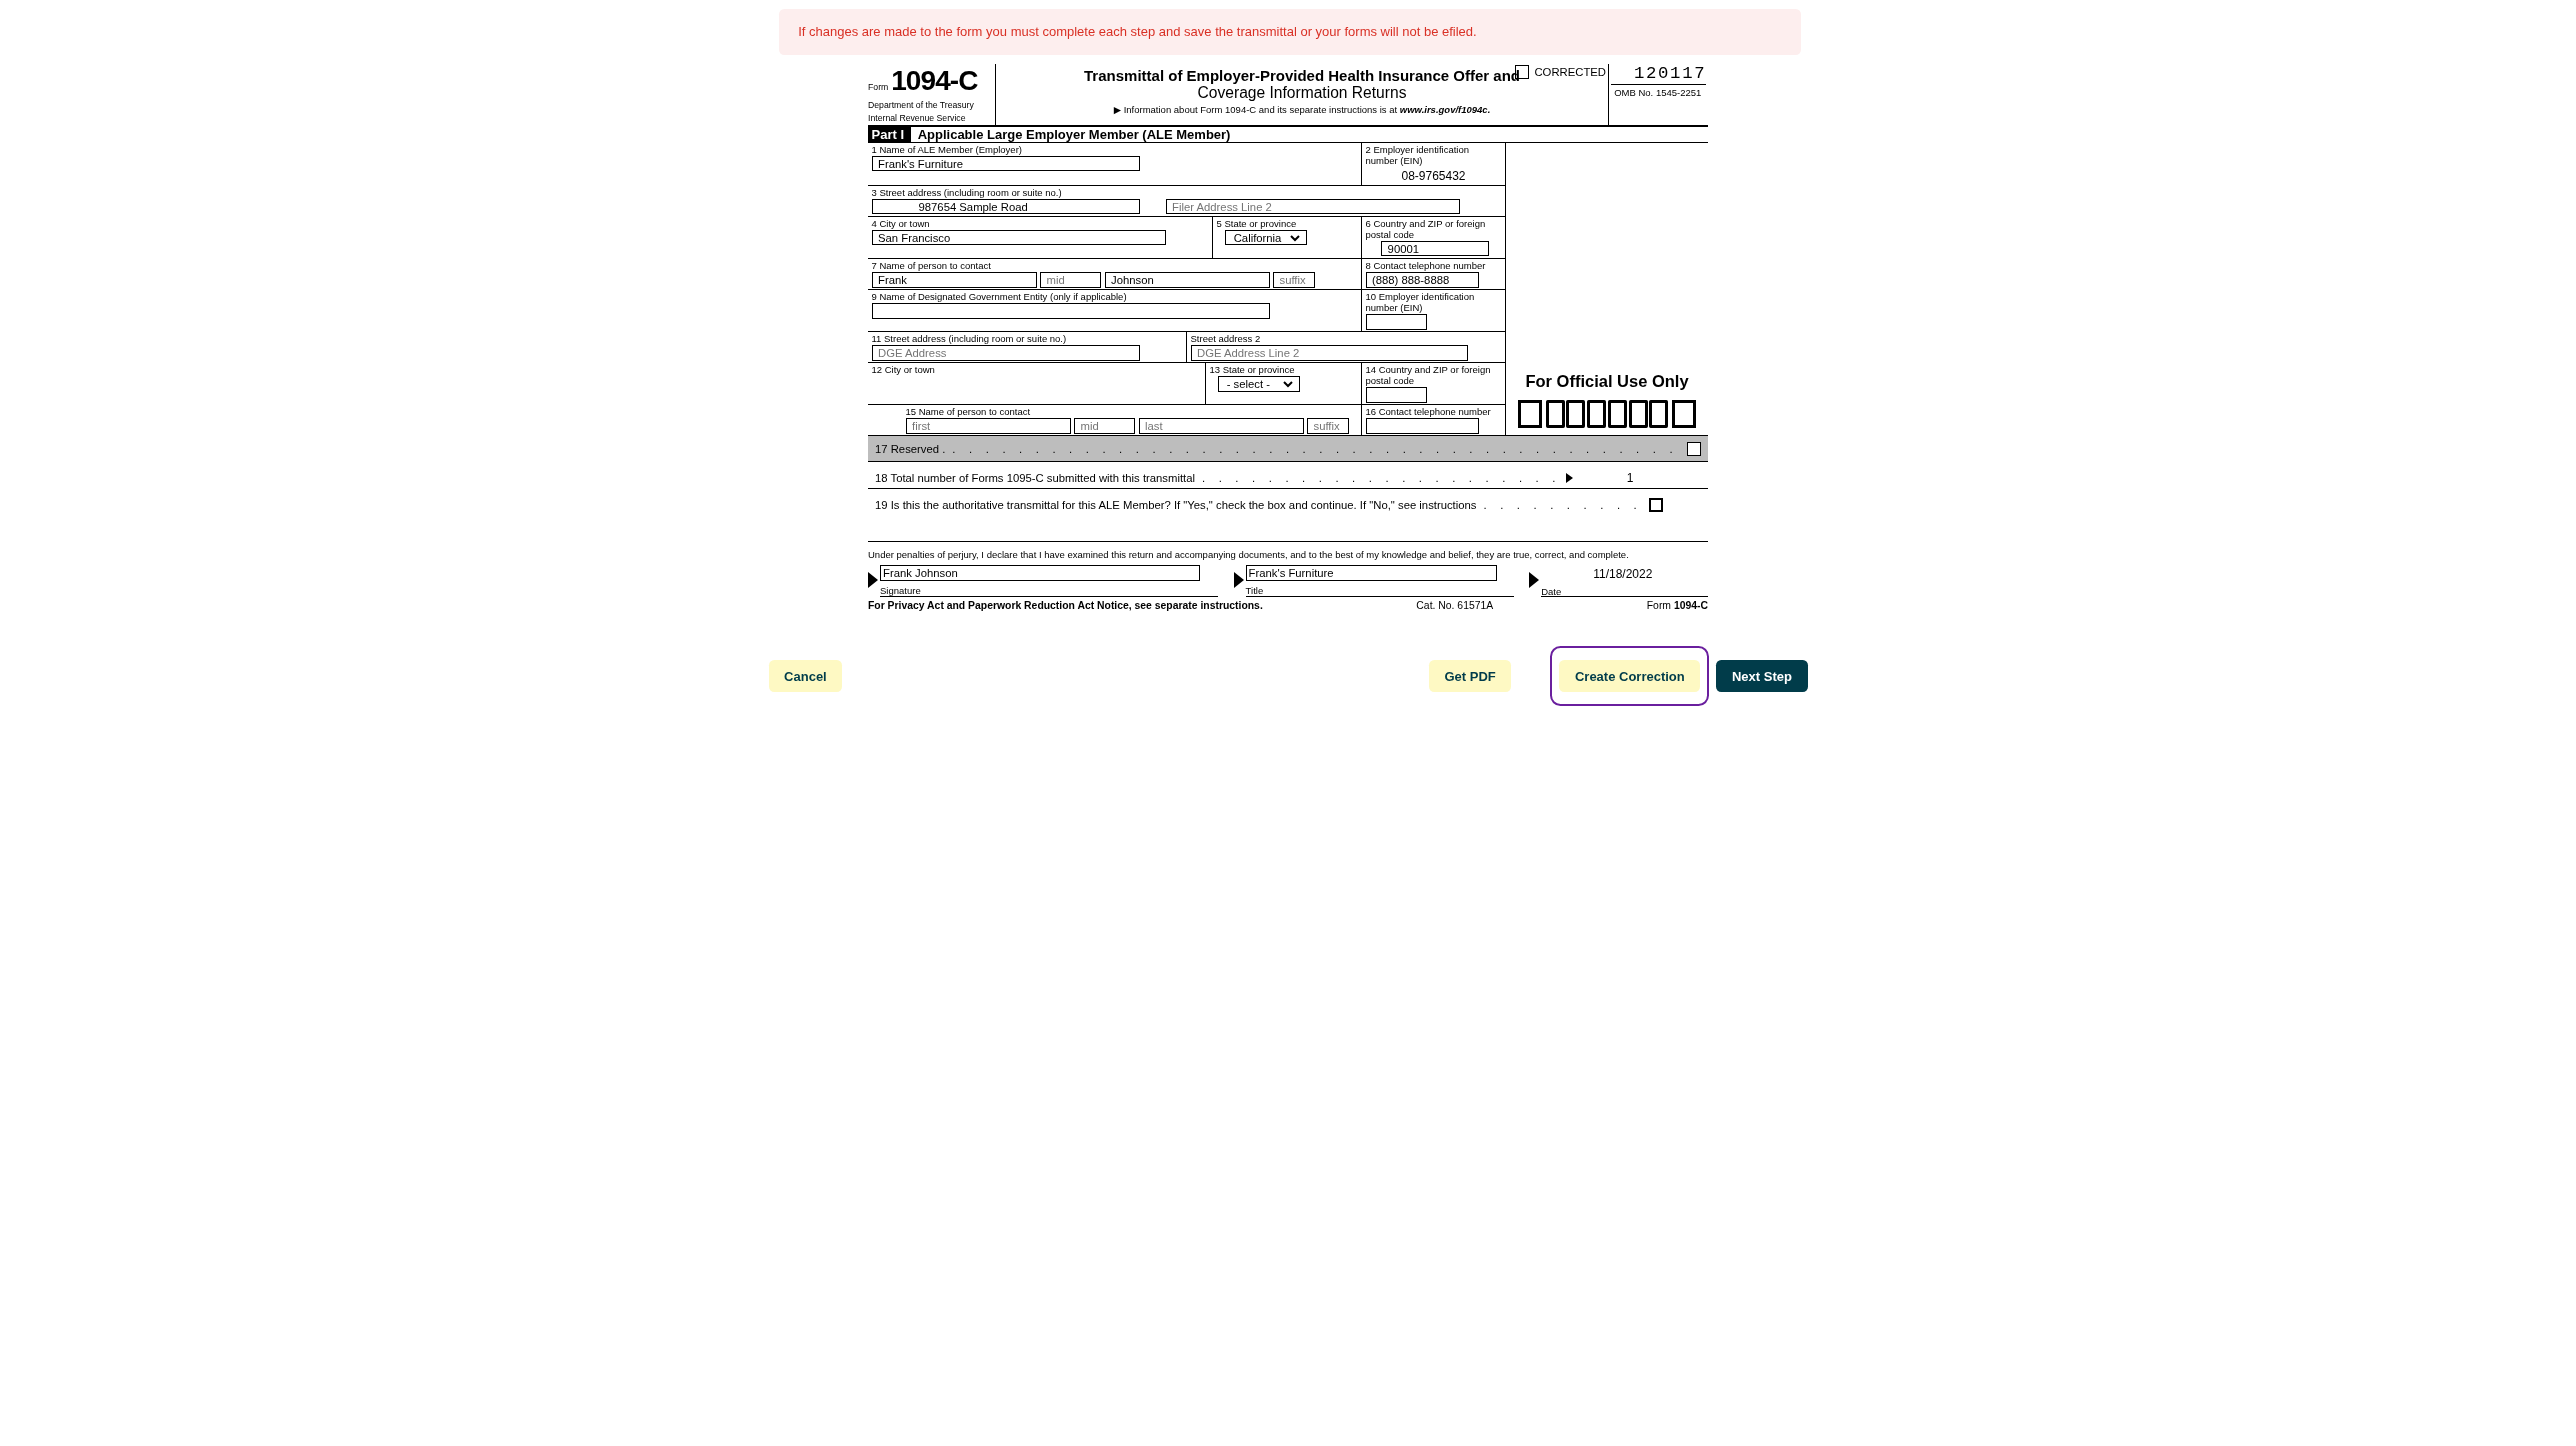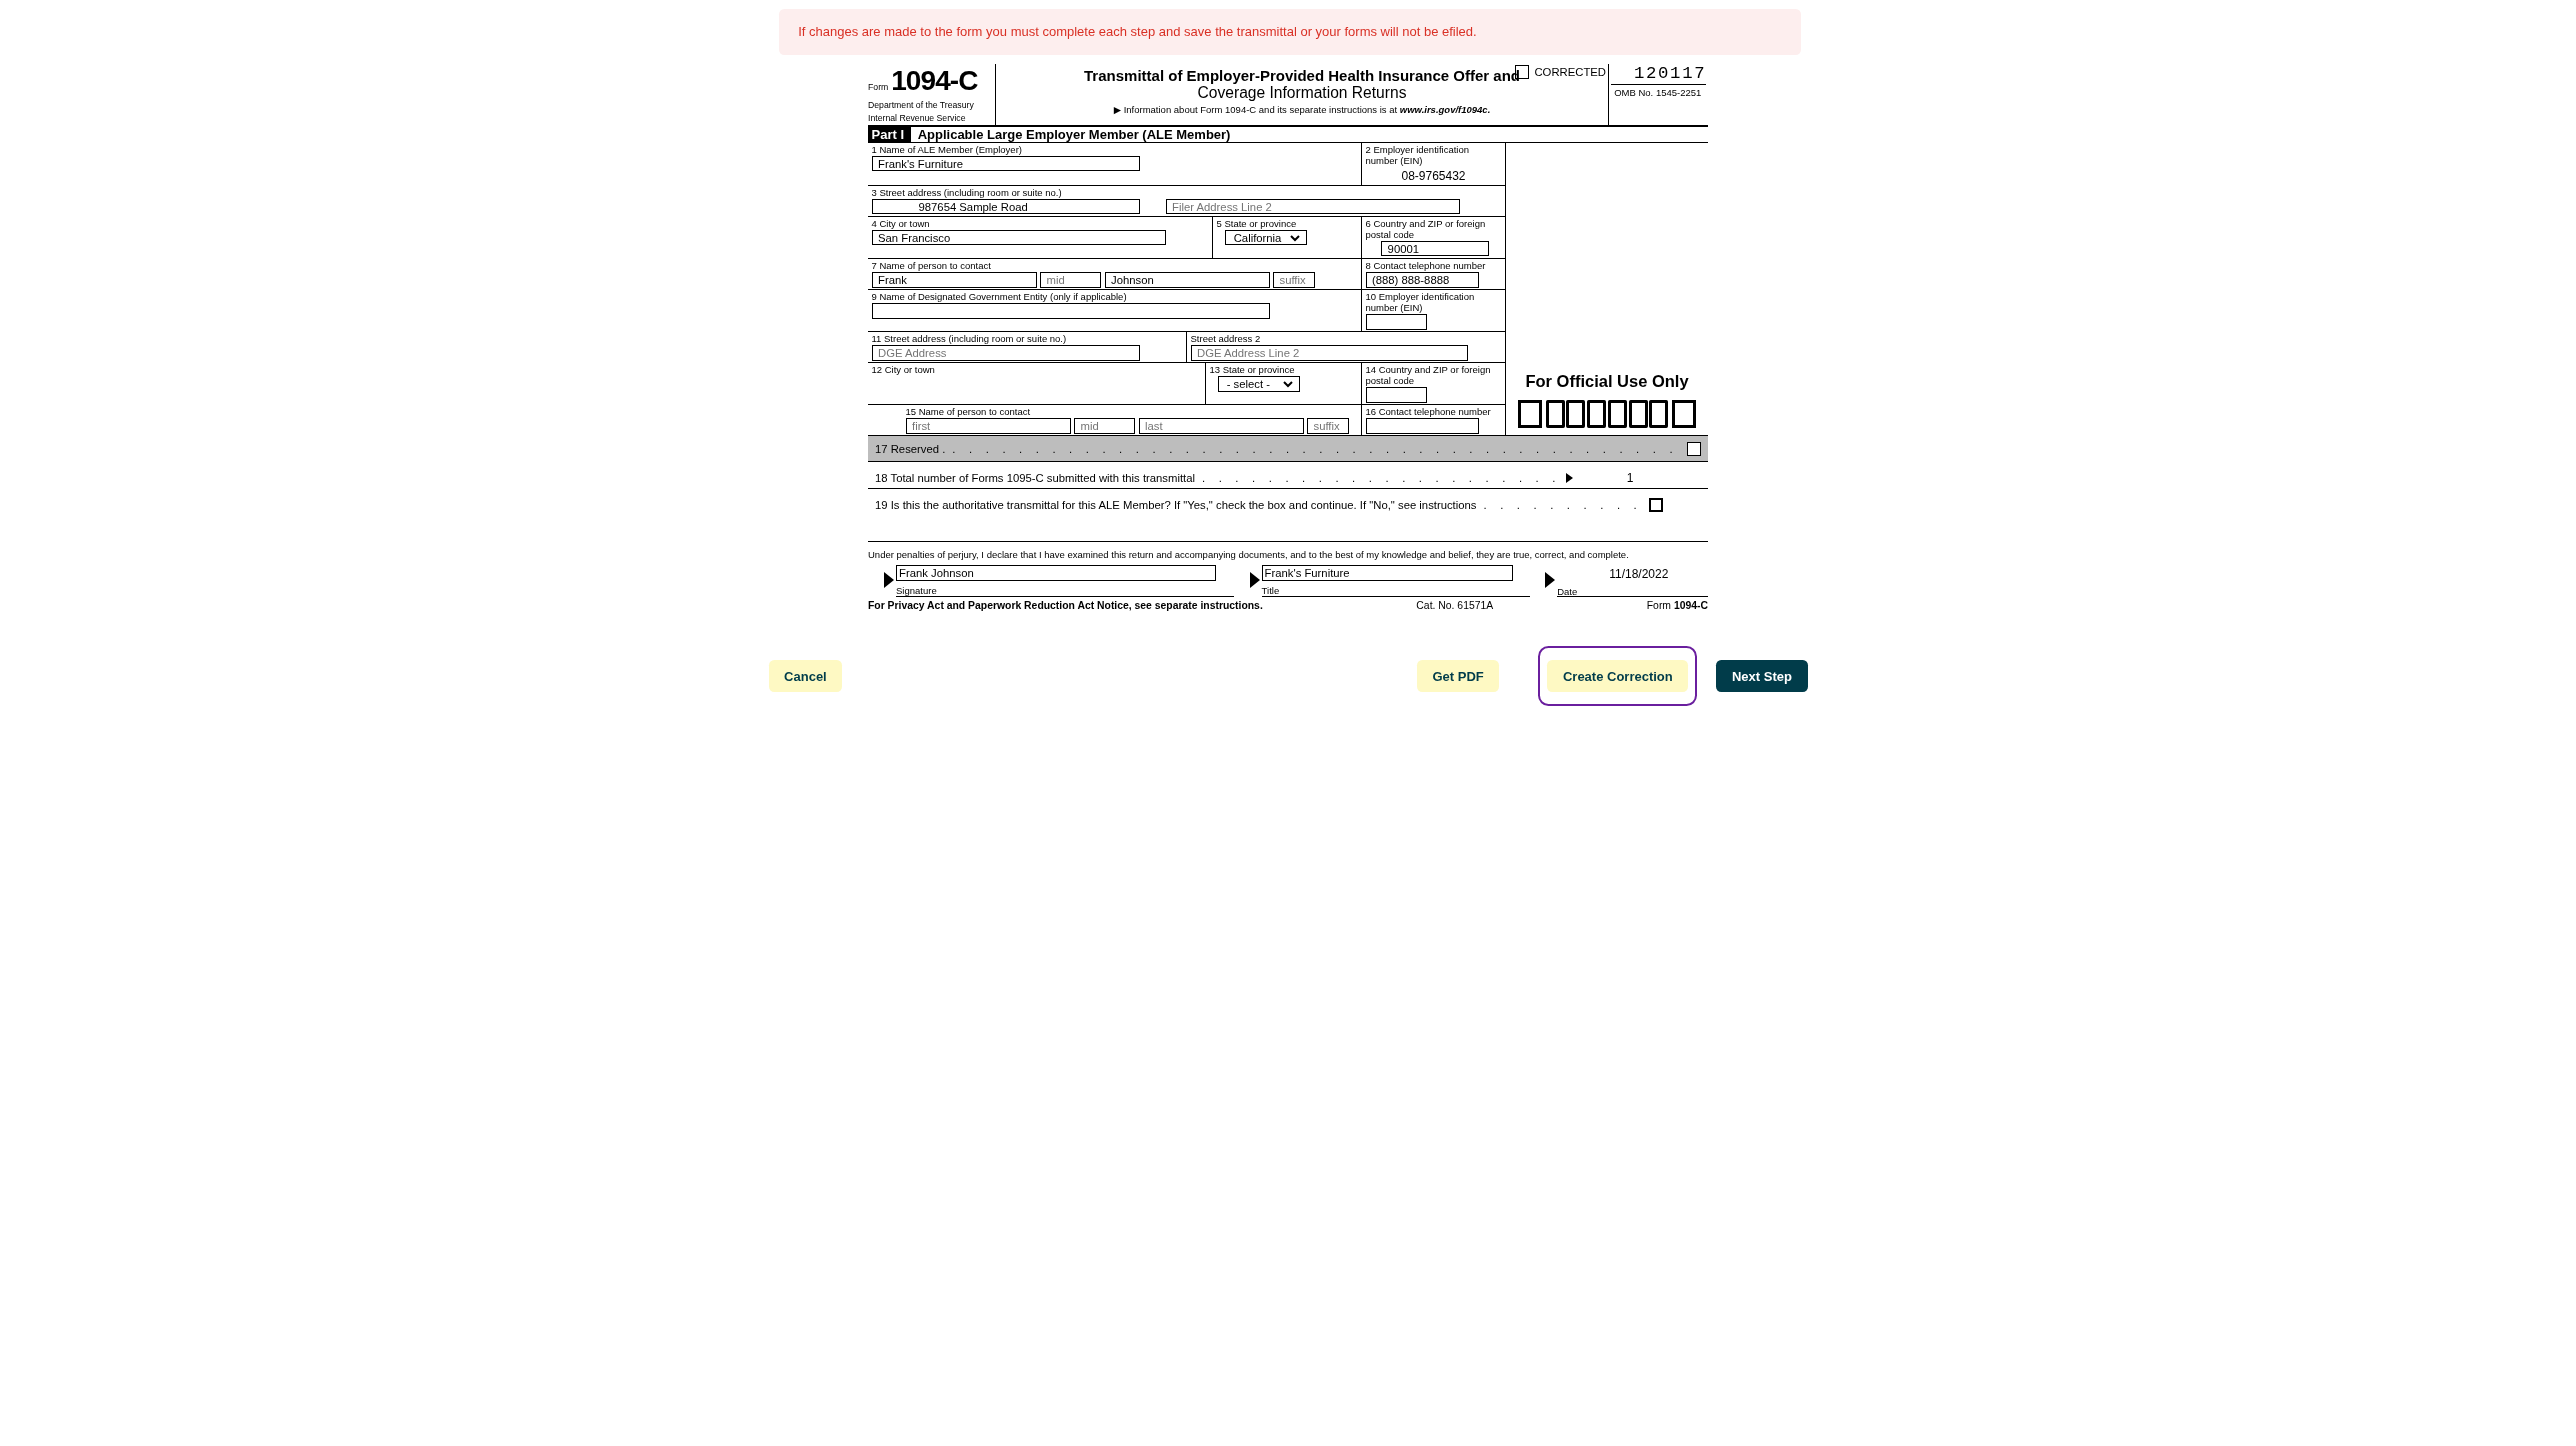--- a/index.html
+++ b/index.html
@@ -382,21 +382,21 @@
 
     <div class="line-row" style="border-bottom:none;">
       <span>19   Is this the authoritative transmittal for this ALE Member? If "Yes," check the box and continue. If "No," see instructions</span>
       <span class="dots" style="max-width:173px;">.   .   .   .   .   .   .   .   .   .   .   .   .   .   .   .   .   .   .   .   .   .   .   .   .   .   .   .   .   .   .   .   .   .   .   .   .   .   .   .   .   .   .   .   .   .   .   .   .   .   .   .   .   .   .   .   .   .   .   .   .   .   .   .   .   .   .</span>
       <span class="chk" style="border-width:2.6px;"></span>
     </div>
 
     <div class="perjury">Under penalties of perjury, I declare that I have examined this return and accompanying documents, and to the best of my knowledge and belief, they are true, correct, and complete.</div>
 
     <div class="sig-row">
-      <div class="sig-cell" style="width:338px; margin-left:28px;">
+      <div class="sig-cell" style="width:338px; margin-left:12px;">
         <div class="sig-marker"></div>
         <div class="val-input" style="width:320px;"><input value="Frank Johnson" style=""></div>
         <div class="sig-lbl">Signature</div>
       </div>
       <div class="sig-cell" style="width:268px; margin-left:12px;">
         <div class="sig-marker"></div>
         <div class="val-input" style="width:251px;"><input value="Frank's Furniture" style=""></div>
         <div class="sig-lbl">Title</div>
       </div>
       <div class="sig-cell" style="flex:1; margin-left:12px; margin-right:0;">
@@ -415,16 +415,16 @@
     </div>
   </div>
 
   <div class="action-bar">
     <button class="btn btn-light">Cancel</button>
     <div class="spacer"></div>
     <button class="btn btn-light" style="margin-right:7px;">Get PDF</button>
     <div class="btn-correction-wrap">
       <button class="btn btn-light">Create Correction</button>
     </div>
-    <button class="btn btn-primary" style="margin-left:19px;">Next Step</button>
+    <button class="btn btn-primary" style="margin-left:7px;">Next Step</button>
   </div>
 </div>
 
 
 </body></html>

